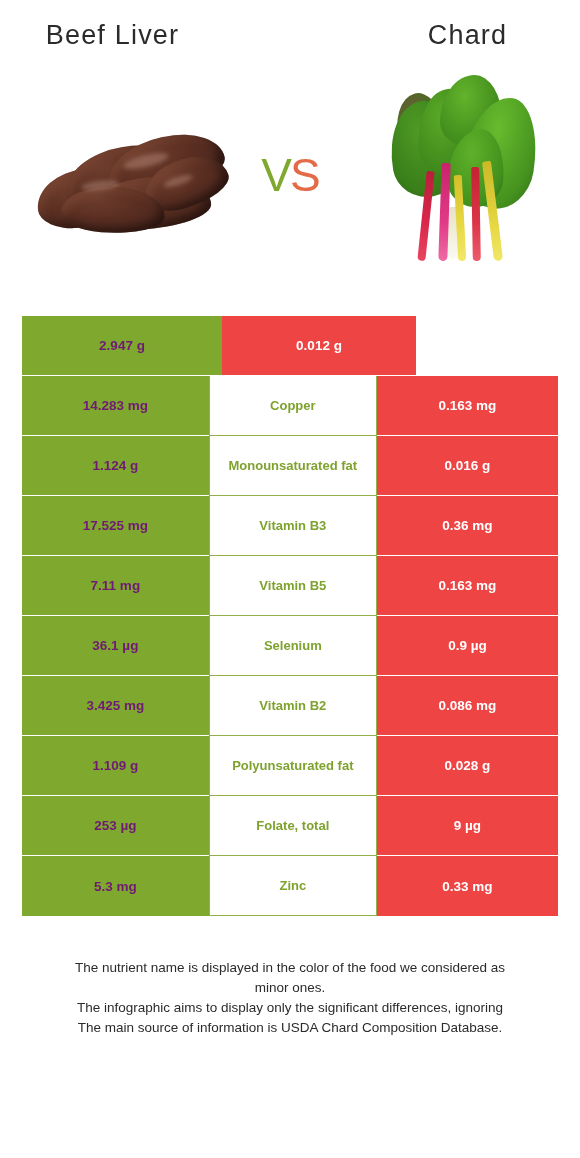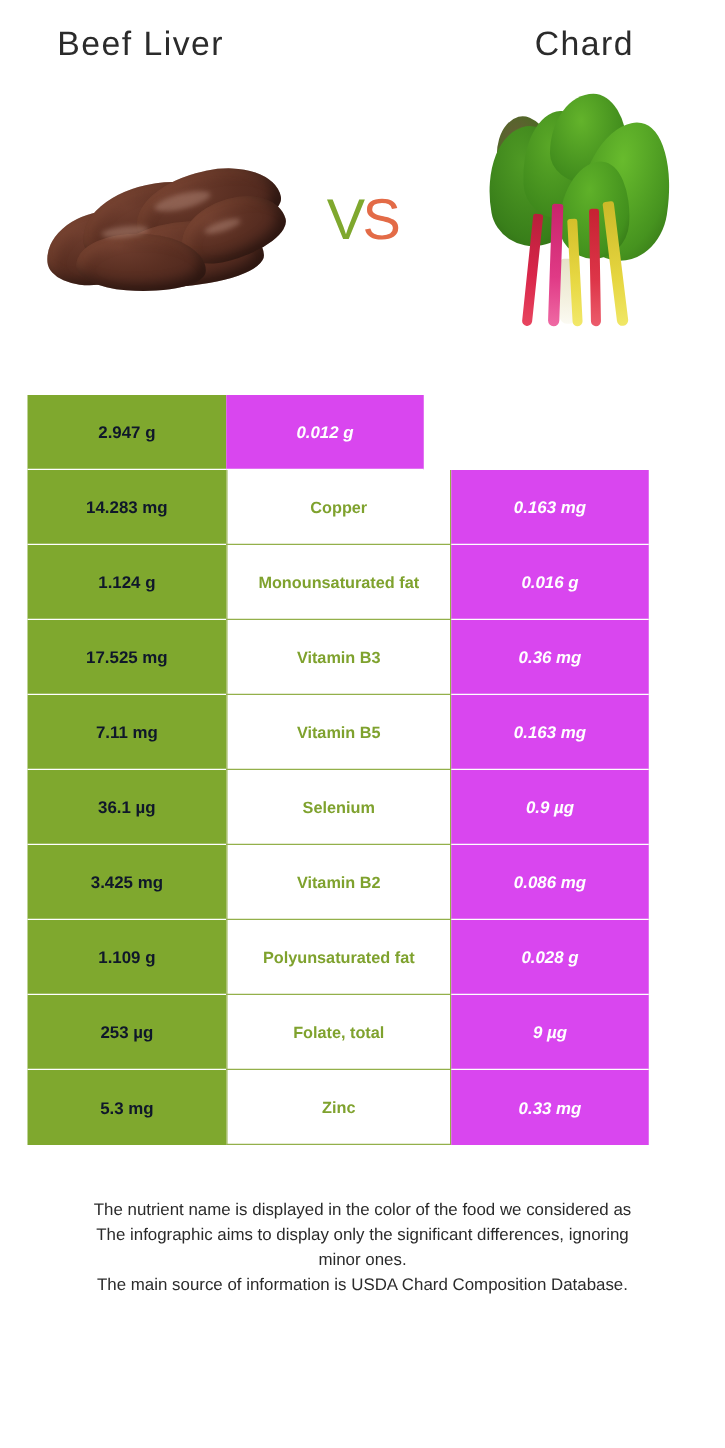--- a/index.html
+++ b/index.html
@@ -156,48 +156,47 @@
   }
   .cell {
     display: flex;
     align-items: center;
     justify-content: center;
     font-size: 13.5px;
     font-weight: 600;
     box-sizing: border-box;
   }
   .cell-left {
-    width: 159px;
+    width: 200px;
     background: #7FA82E;
-    color: #0f172a;
+    color: #701a75;
     border-bottom: 1px solid #ffffff;
   }
   .cell-mid {
     width: 180px;
     background: #ffffff;
     font-weight: 700;
     font-size: 13px;
   }
   .cell-mid.win-green {
     color: #7FA22E;
     border: 1px solid #93b04a;
     border-top: none;
   }
   .cell-mid.win-orange {
     color: #DE6A4A;
     border: 1px solid #cf8060;
     border-top: none;
   }
   .row:first-child .cell-mid { border-top: 1px solid transparent; }
   .cell-right {
-    width: 158px;
-    background: #d946ef;
+    width: 194px;
+    background: #ef4444;
     color: #ffffff;
     border-bottom: 1px solid #ffffff;
-    font-style: italic;
   }
   .row:last-child .cell-left,
   .row:last-child .cell-right { border-bottom: none; }
 
   
   .footer {
     margin-top: 42px;
     padding: 0 28px;
     text-align: center;
     font-size: 13.5px;
@@ -300,16 +299,16 @@
     </div>
     <div class="row">
       <div class="cell cell-left">5.3 mg</div>
       <div class="cell cell-mid win-green">Zinc</div>
       <div class="cell cell-right">0.33 mg</div>
     </div>
   </div>
 
 <div class="footer">
   <div>The nutrient name is displayed in the color of the food we considered as</div>
+  <div>minor ones.</div>
   <div>The infographic aims to display only the significant differences, ignoring</div>
-  <div>minor ones.</div>
   <div>The main source of information is USDA Chard Composition Database.</div>
 </div>
 
 </body></html>

